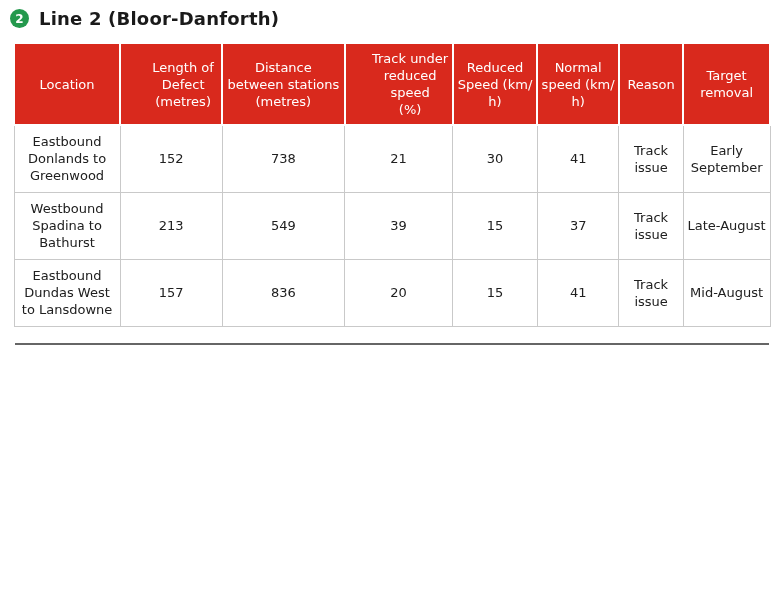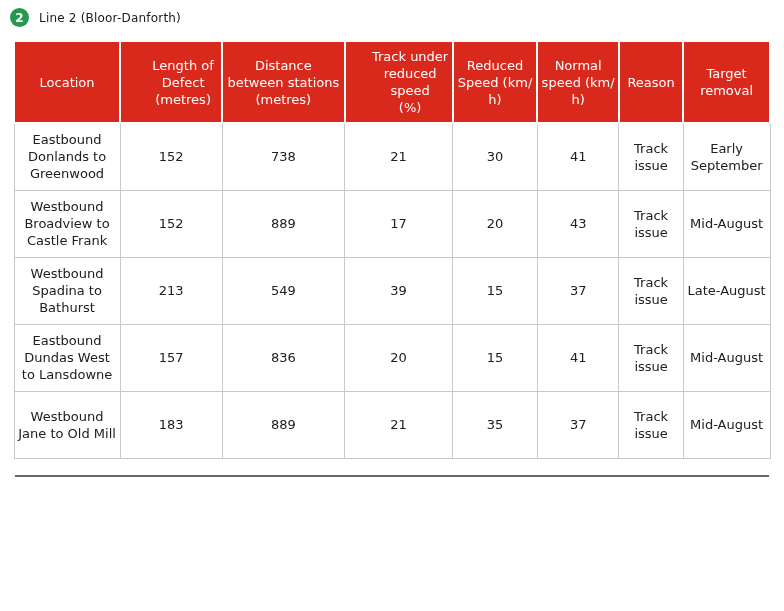--- a/index.html
+++ b/index.html
@@ -28,22 +28,22 @@
     width: 19px;
     height: 19px;
     border-radius: 50%;
     background: #24994d;
     color: #ffffff;
     font-size: 12px;
     font-weight: bold;
     flex: 0 0 auto;
   }
   .title-text {
-    font-size: 12px;
-    font-weight: normal;
+    font-size: 18px;
+    font-weight: bold;
     color: #1a1a1a;
     letter-spacing: 0.2px;
   }
   table.restrictions {
     table-layout: fixed;
     border-collapse: collapse;
     width: 758px;
     margin-left: 13px;
     font-size: 13px;
   }
@@ -123,57 +123,37 @@
           <td>Eastbound Donlands to Greenwood</td>
           <td>152</td>
           <td>738</td>
           <td>21</td>
           <td>30</td>
           <td>41</td>
           <td>Track issue</td>
           <td>Early September</td>
         </tr>
         <tr>
-          <td>Westbound Broadview to Castle Frank</td>
-          <td>152</td>
-          <td>889</td>
-          <td>17</td>
-          <td>20</td>
-          <td>43</td>
-          <td>Track issue</td>
-          <td>Mid-August</td>
-        </tr>
-        <tr>
           <td>Westbound Spadina to Bathurst</td>
           <td>213</td>
           <td>549</td>
           <td>39</td>
           <td>15</td>
           <td>37</td>
           <td>Track issue</td>
           <td>Late-August</td>
         </tr>
         <tr>
           <td>Eastbound Dundas West to Lansdowne</td>
           <td>157</td>
           <td>836</td>
           <td>20</td>
           <td>15</td>
           <td>41</td>
           <td>Track issue</td>
           <td>Mid-August</td>
         </tr>
-        <tr>
-          <td>Westbound Jane to Old Mill</td>
-          <td>183</td>
-          <td>889</td>
-          <td>21</td>
-          <td>35</td>
-          <td>37</td>
-          <td>Track issue</td>
-          <td>Mid-August</td>
-        </tr>
       </tbody>
   </table>
 
   <div class="divider"></div>
 
 </div>
 
 </body></html>

